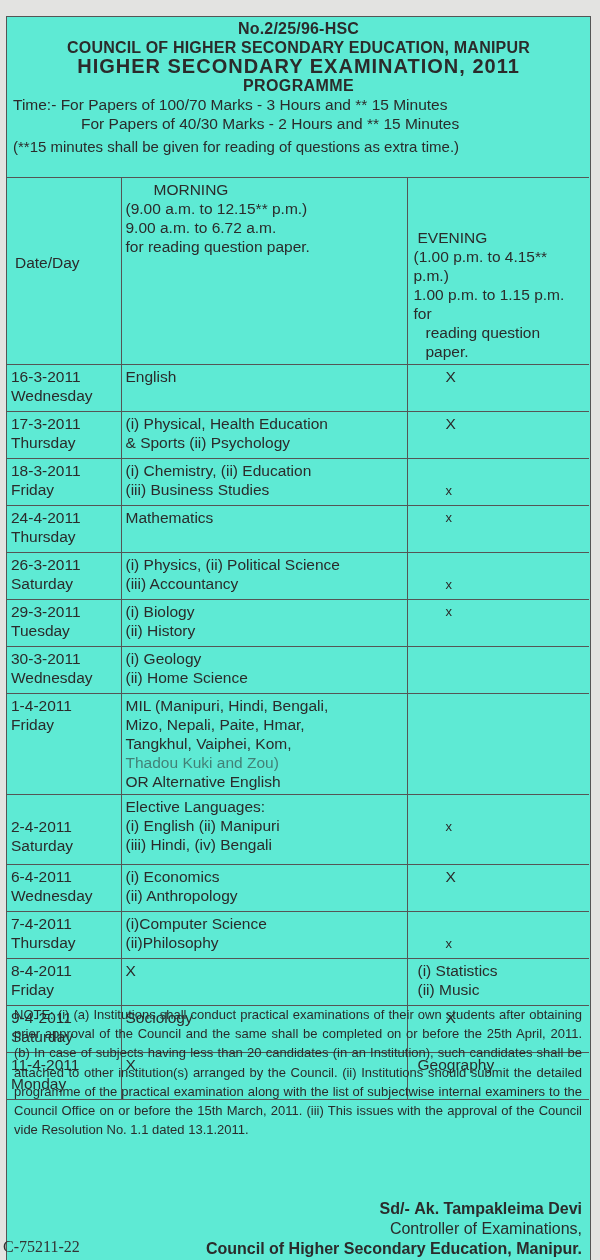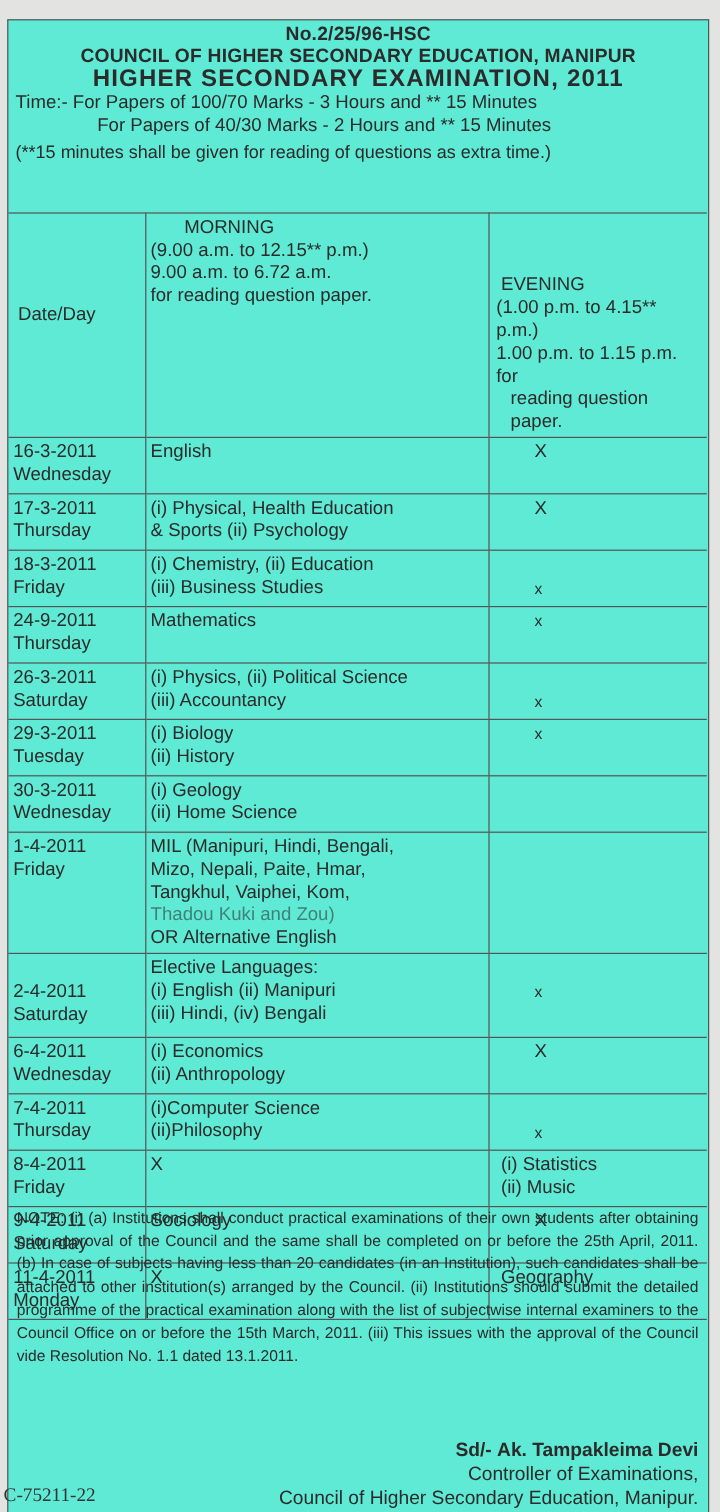--- a/index.html
+++ b/index.html
@@ -63,39 +63,40 @@
       position: absolute;
       left: 0; top: 985px;
       width: 582px;
       padding: 3px 7px 0 7px;
       font-size: 13px;
       line-height: 19.2px;
       text-align: justify;
     }
     .sig-name { top: 1183px; position: absolute; right: 8px; text-align: right; }
     .sig-title { top: 1203px; position: absolute; right: 8px; }
-    .sig-org { top: 1223px; position: absolute; right: 8px; font-weight: normal; }
+    .sig-org { top: 1223px; position: absolute; right: 8px; font-weight: bold; }
     .bold { font-weight: bold; }
     .code {
       position: absolute;
       left: -4px; top: 1221px;
       font-family: "Liberation Serif", serif;
       font-size: 16px;
       color: #333;
     }
     .xsmall { font-size: 13px; }
   </style>
 </head>
 <body>
 
 <div class="sheet">
   <div class="hdr">
     <div class="ref-no">No.2/25/96-HSC</div>
     <div class="council">COUNCIL OF HIGHER SECONDARY EDUCATION, MANIPUR</div>
     <div class="exam">HIGHER SECONDARY EXAMINATION, 2011</div>
+    <div class="prog">PROGRAMME</div>
   </div>
   <div class="time-block">
     <div class="time-line1">Time:- For Papers of 100/70 Marks - 3 Hours and ** 15 Minutes</div>
     <div class="time-line2">For Papers of 40/30 Marks - 2 Hours and ** 15 Minutes</div>
   </div>
   <div class="extra-note">(**15 minutes shall be given for reading of questions as extra time.)</div>
 
   <table class="sched">
     <tbody id="sched-body">
       <tr class="head-row">
@@ -146,21 +147,21 @@
           <td style="width: 286px;">
             <div>(i) Chemistry, (ii) Education</div>
             <div>(iii) Business Studies</div>
           </td>
           <td class="cell-x cell-x-low">
             <div class="xsmall">x</div>
           </td>
         </tr>
         <tr class="row">
           <td class="col-date">
-            <div>24-9-2011</div>
+            <div>24-4-2011</div>
             <div>Thursday</div>
           </td>
           <td style="width: 286px;">
             <div>Mathematics</div>
           </td>
           <td class="cell-x">
             <div class="xsmall">x</div>
           </td>
         </tr>
         <tr class="row">

